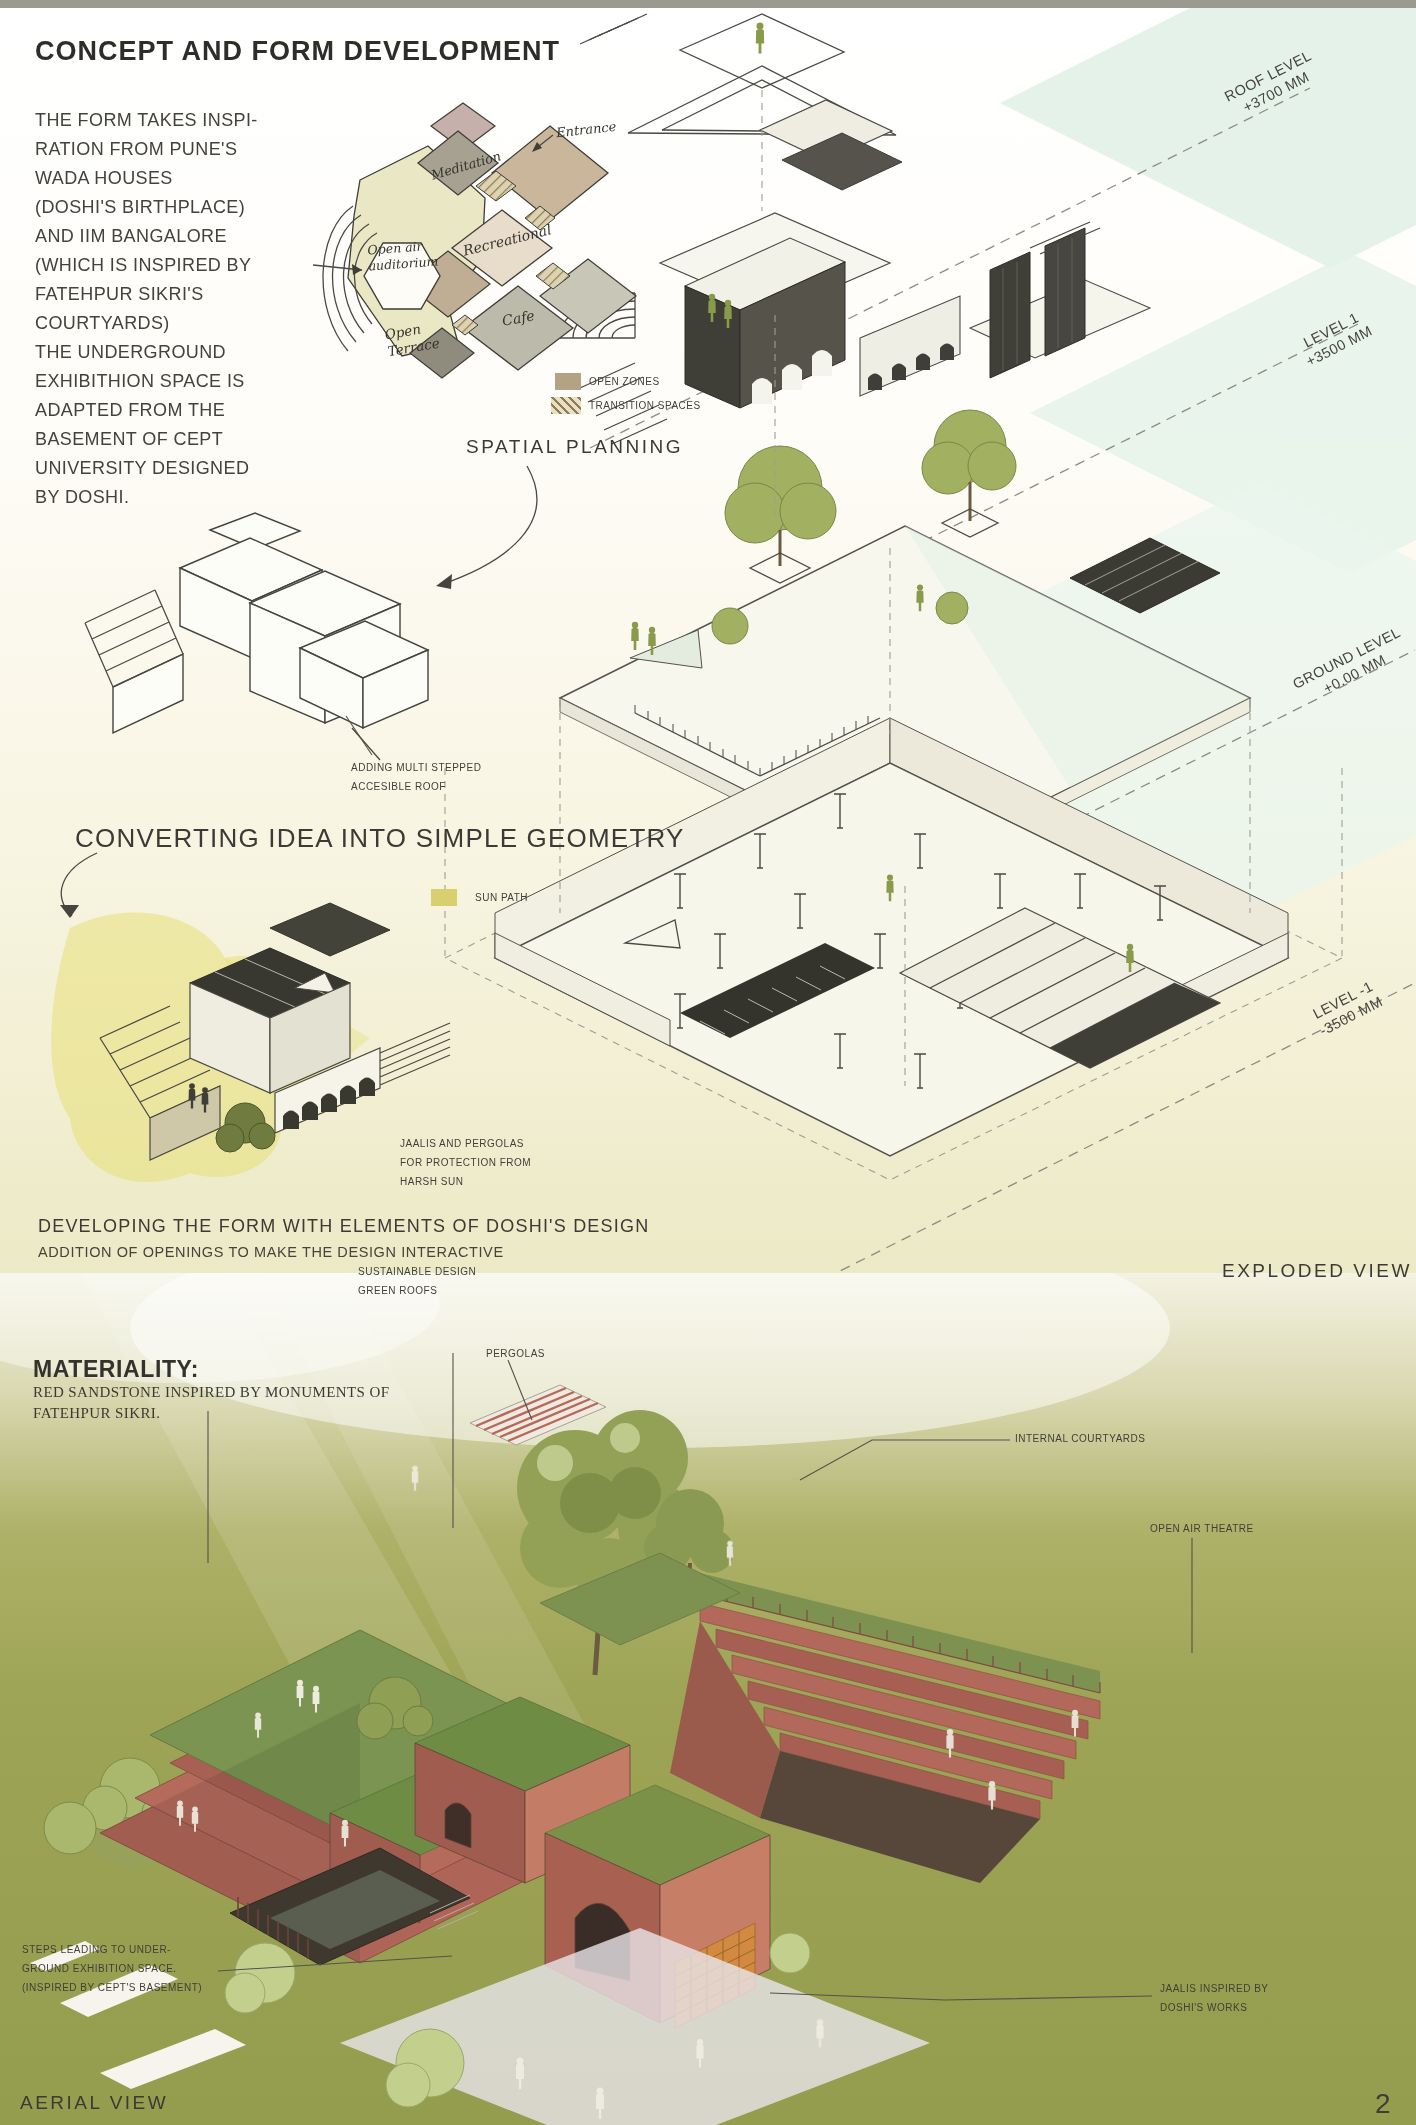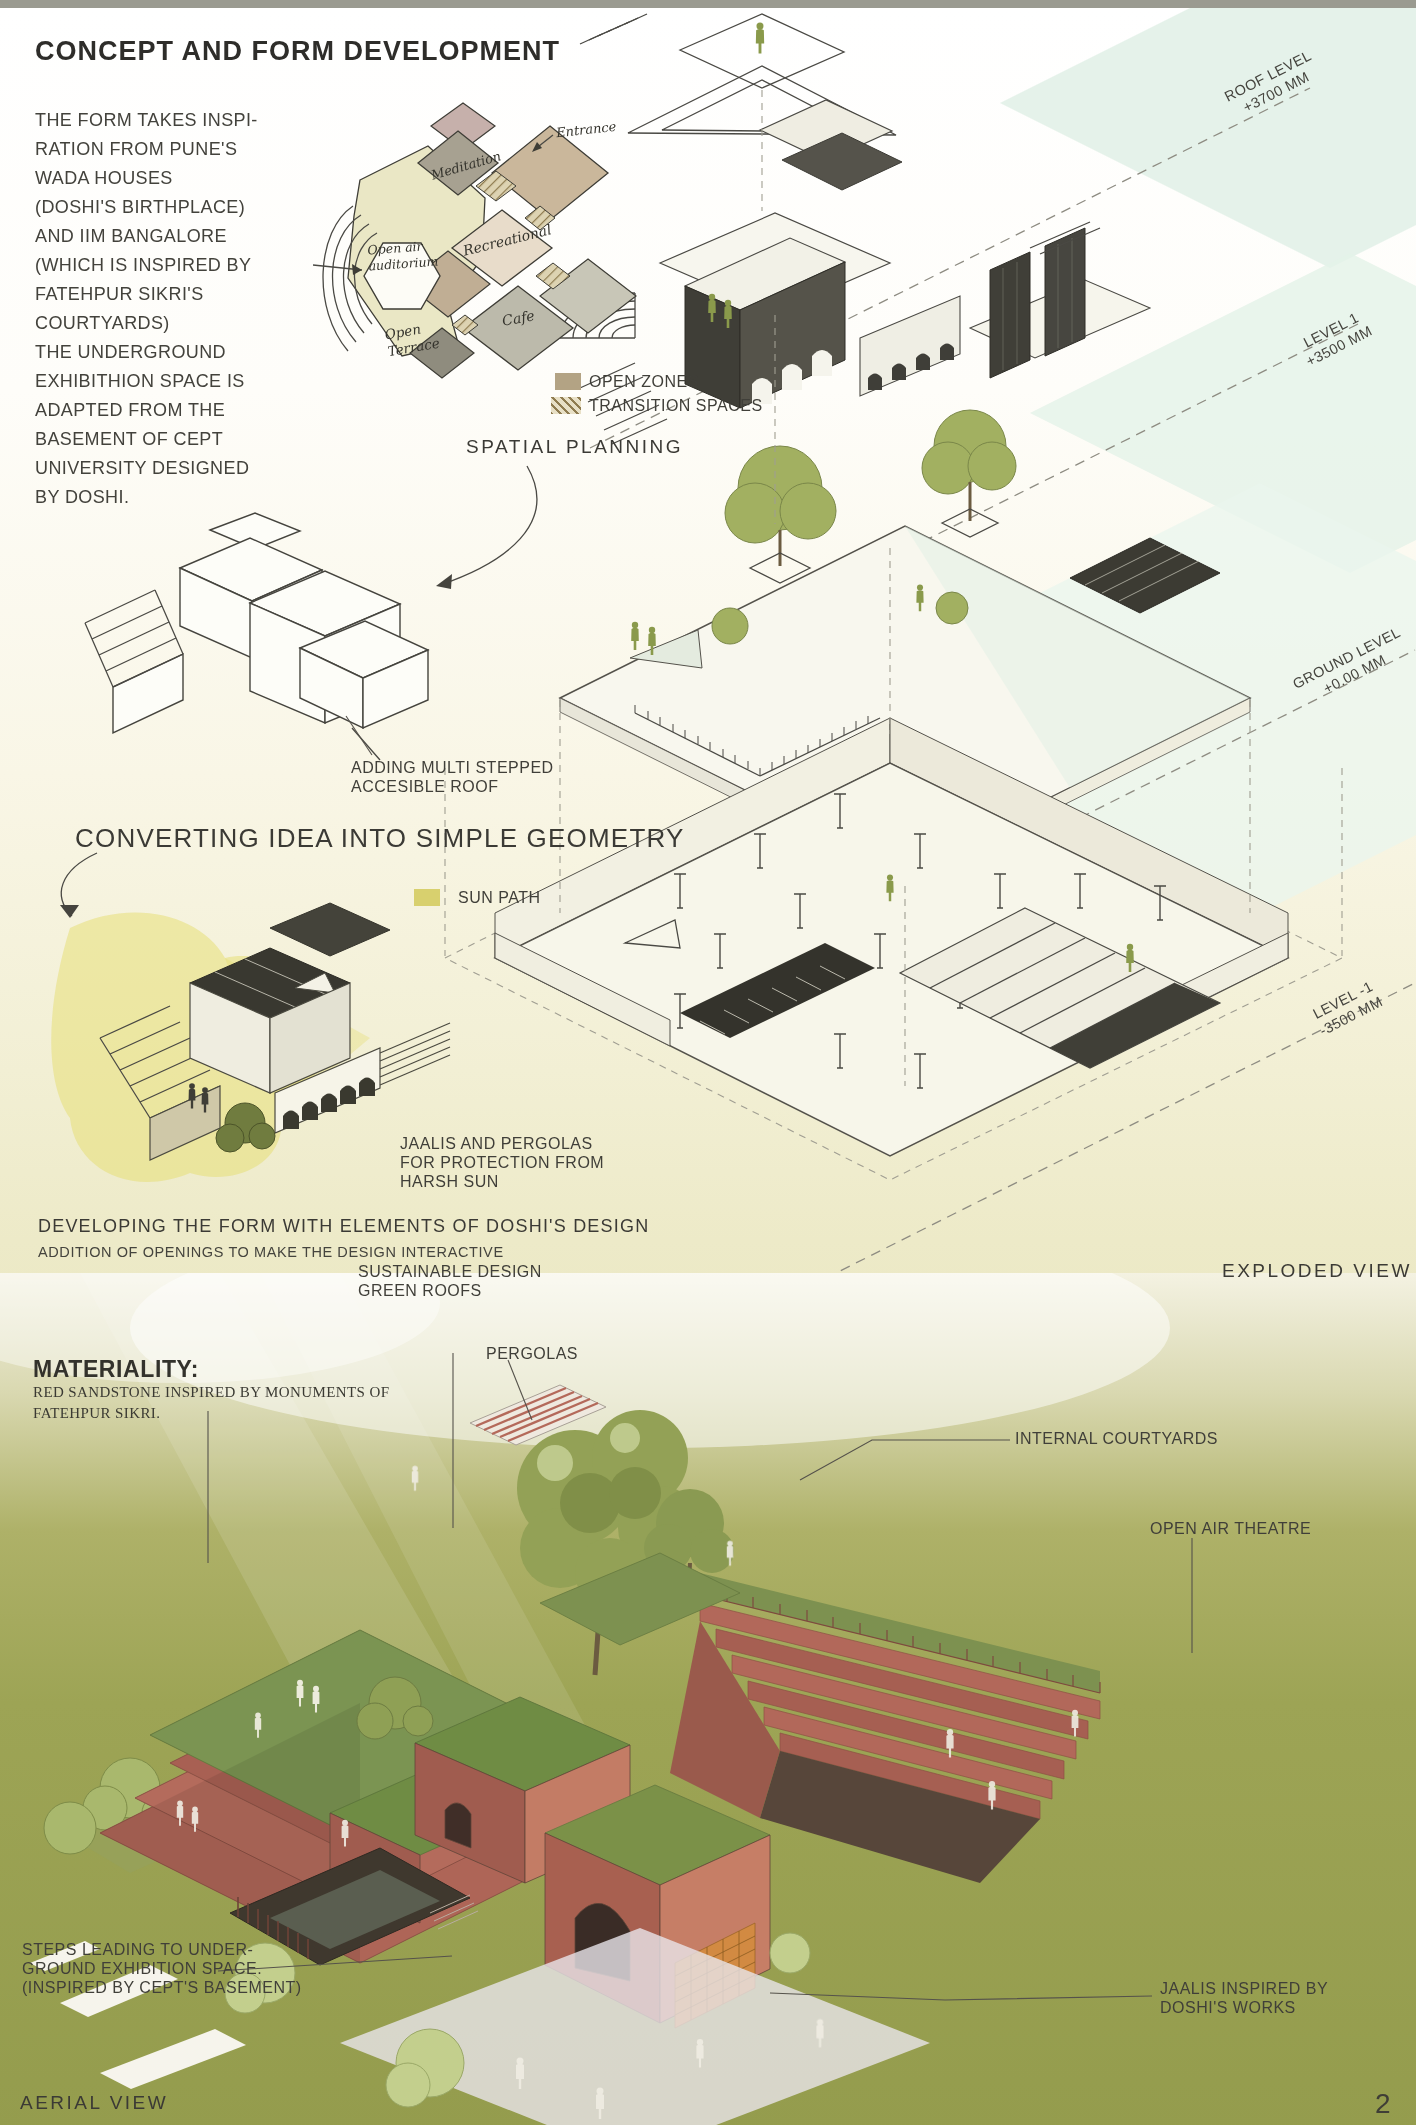--- a/index.html
+++ b/index.html
@@ -7,21 +7,21 @@
     font-family:"Liberation Sans",sans-serif;color:#3b3a35;
     background:linear-gradient(180deg,#ffffff 0%,#fefdf9 18%,#f9f6e6 36%,#f2efd4 50%,#edeac8 58%,#ebe8c4 62%);}
   .abs{position:absolute;}
   .preline{white-space:pre-line;}
   .z3{z-index:30;}
   .title{font-size:27px;font-weight:700;letter-spacing:1px;color:#2e2d2a;}
   .intro{font-size:18px;line-height:29px;letter-spacing:.4px;color:#43423c;}
   .caption{font-size:19px;letter-spacing:2.5px;color:#3b3a35;}
   .heading{font-size:26px;letter-spacing:1.2px;color:#3b3a35;}
   .subheading{font-size:14.5px;letter-spacing:.6px;color:#45443e;}
-  .small-label{font-size:16px;letter-spacing:.5px;line-height:19px;color:#403f39;}
+  .small-label{font-size:10px;letter-spacing:.5px;line-height:19px;color:#403f39;}
   .hand{font-family:"DejaVu Serif",serif;font-style:italic;color:#34332c;}
   .legend-row{display:flex;align-items:center;gap:8px;}
   .swatch{width:26px;height:17px;}
   .hatch-swatch{background:repeating-linear-gradient(45deg,#8f7c50 0 2px,#e8e0c6 2px 6px);}
   .level-label{font-size:14.5px;line-height:18px;letter-spacing:.4px;text-align:center;
     transform:rotate(-27deg);color:#45443e;}
   .materiality-h{font-size:23px;font-weight:700;letter-spacing:.6px;color:#33322c;}
   .materiality-t{font-size:15px;line-height:21px;letter-spacing:.4px;color:#3b3a33;font-family:Liberation Serif, serif;}
   .pagenum{font-size:28px;color:#3f3e36;letter-spacing:1px;}
   svg{display:block;}
@@ -132,21 +132,21 @@
       <line x1="25" y1="115" x2="53" y2="179"></line>
       <line x1="95" y1="82" x2="123" y2="146"></line>
       <line x1="320" y1="252" x2="292" y2="220"></line>
     </g>
   </svg>
   <div class="abs small-label preline z3" style="left:351px;top:750px;">ADDING MULTI STEPPED
 ACCESIBLE ROOF</div>
 
   <div class="abs heading z3" style="left:75px;top:815px;">CONVERTING IDEA INTO SIMPLE GEOMETRY</div>
 
-  <div class="abs legend-row z3" style="left:414px;top:880px;gap:18px;">
+  <div class="abs legend-row z3" style="left:431px;top:880px;gap:18px;">
     <div class="swatch" style="background:#d8d06e;"></div>
     <div class="small-label">SUN PATH</div>
   </div>
 
   <svg class="abs" style="left:40px;top:880px;z-index:5;" width="440" height="330" viewBox="0 0 440 330">
     <path d="M30,40 C90,10 160,25 185,70 C230,60 260,90 245,130 C290,150 285,205 240,225 C250,270 200,300 150,285 C90,310 35,280 30,230 C5,195 5,120 30,40 Z" fill="#e6de6d" opacity="0.5"></path>
     <polygon points="185,70 330,150 240,225" fill="#e6de6d" opacity="0.35"></polygon>
     <g class="ln">
       <line x1="60" y1="150" x2="130" y2="118"></line>
       <line x1="70" y1="166" x2="140" y2="134"></line>

